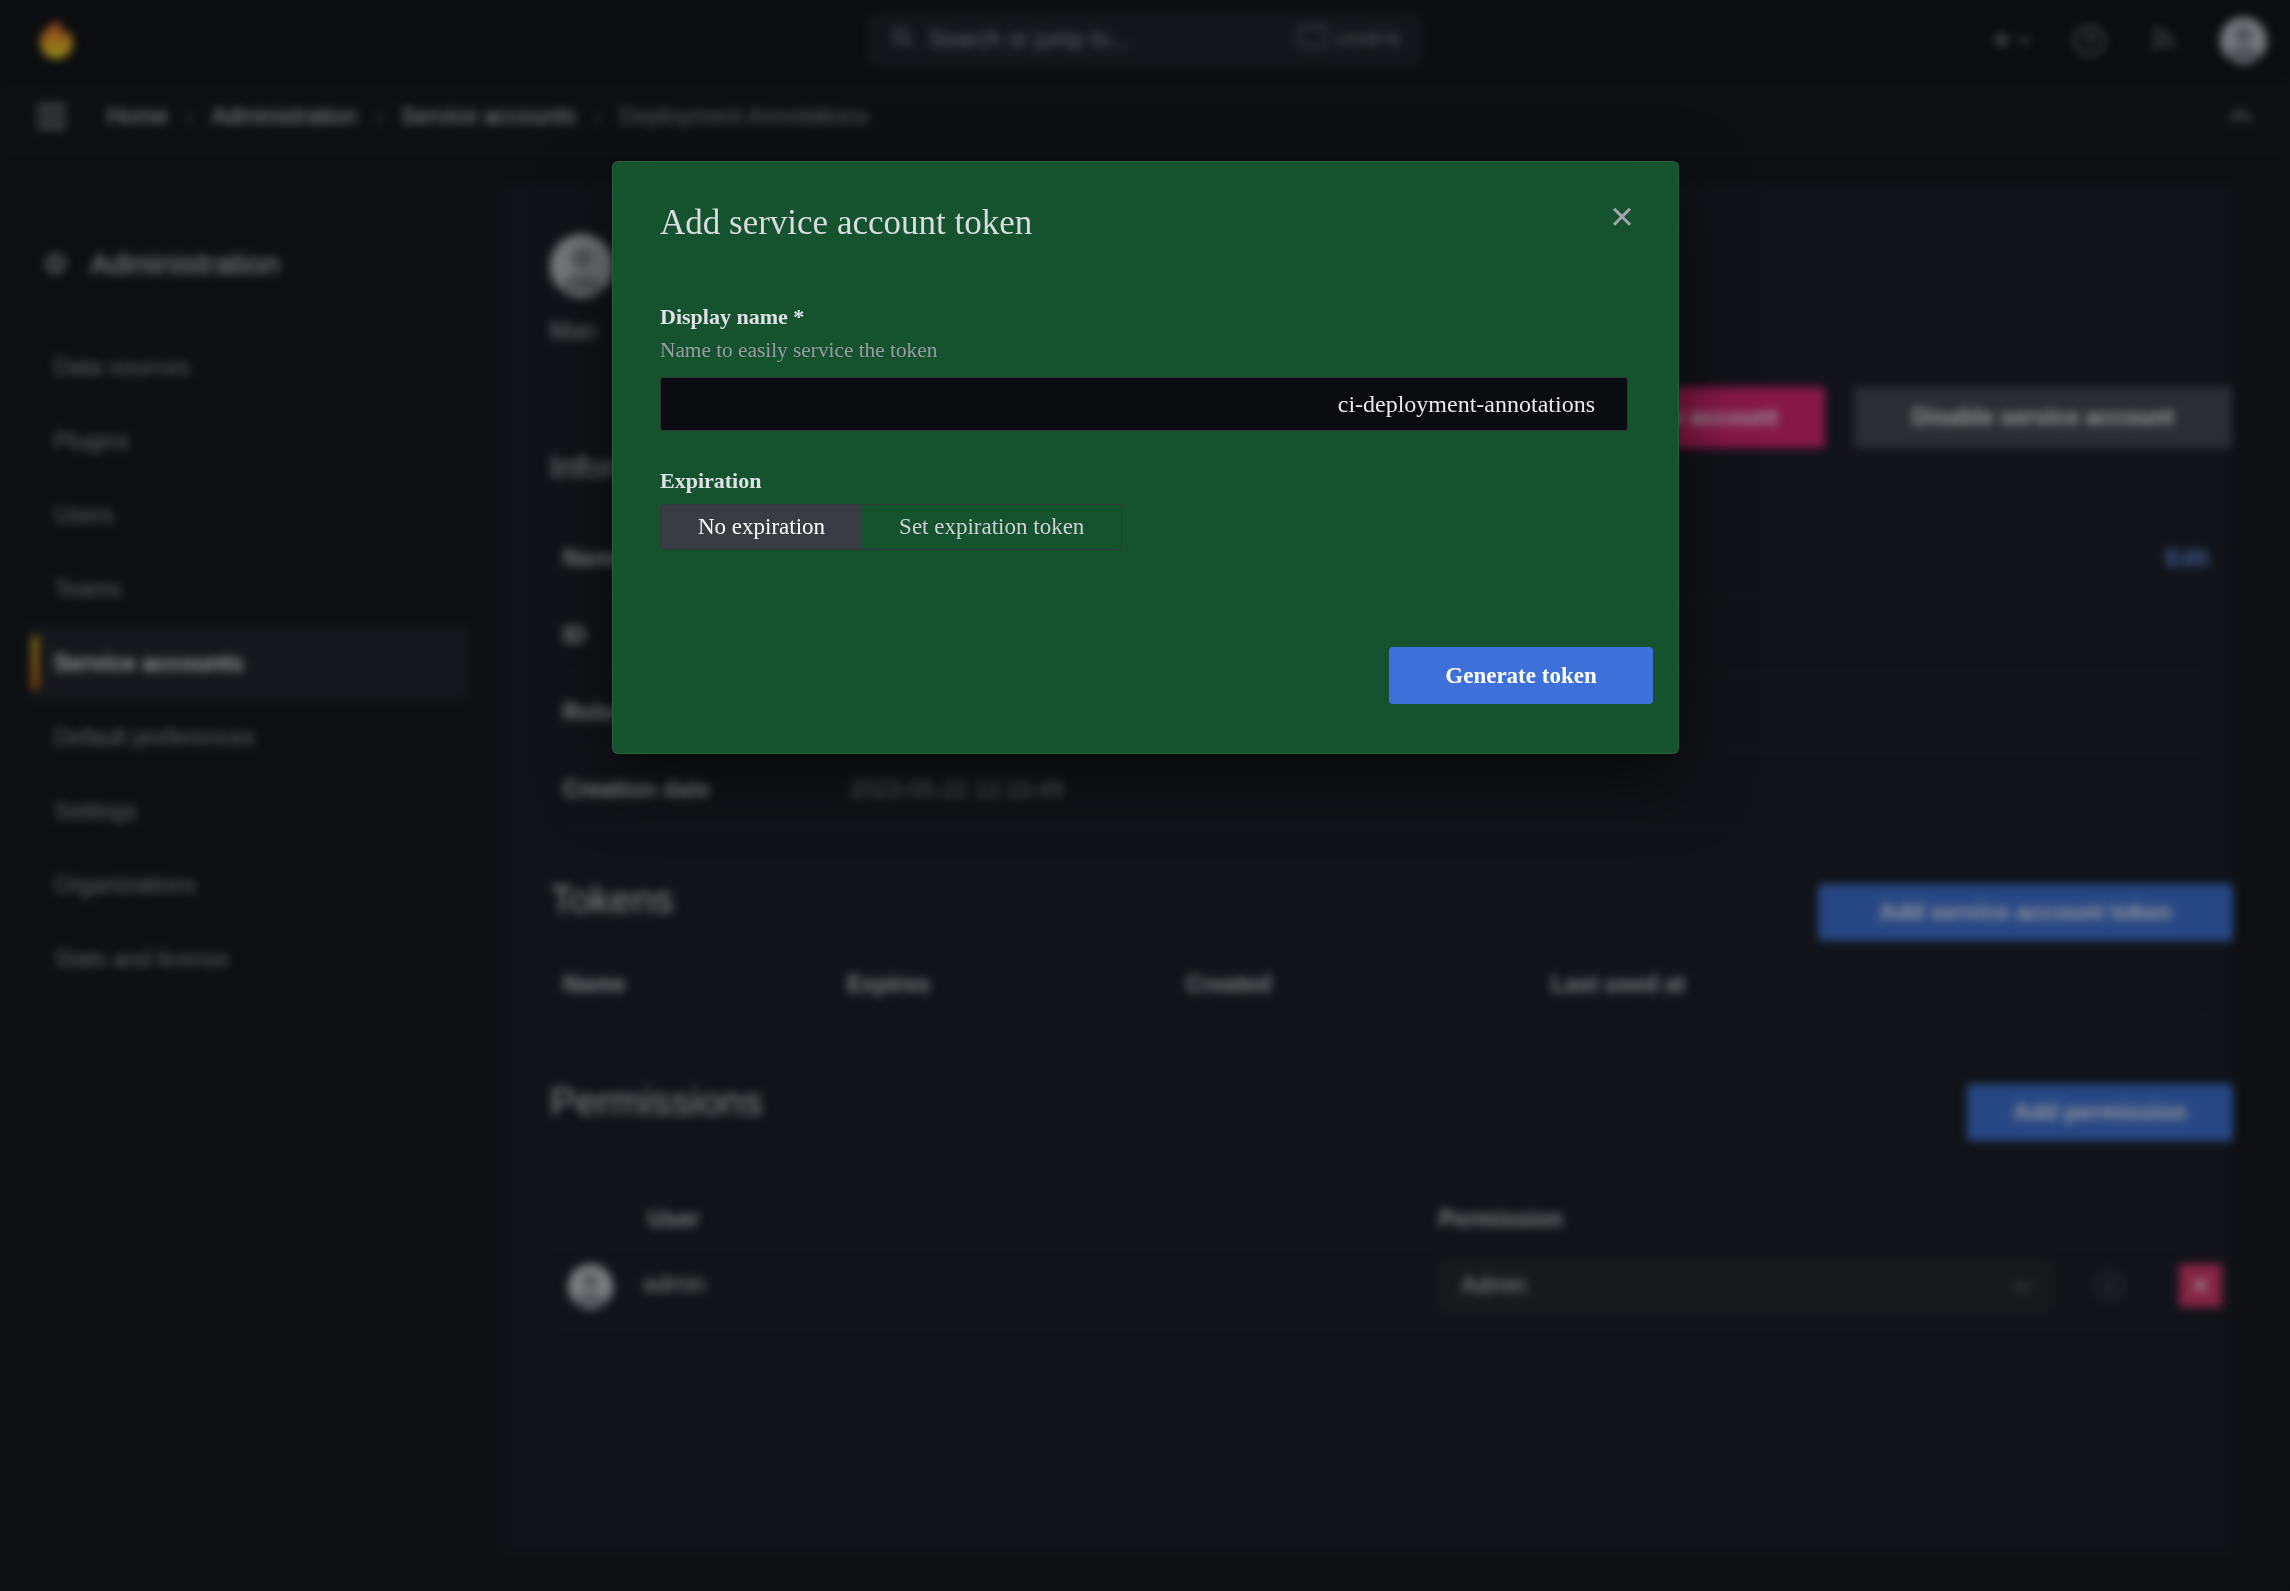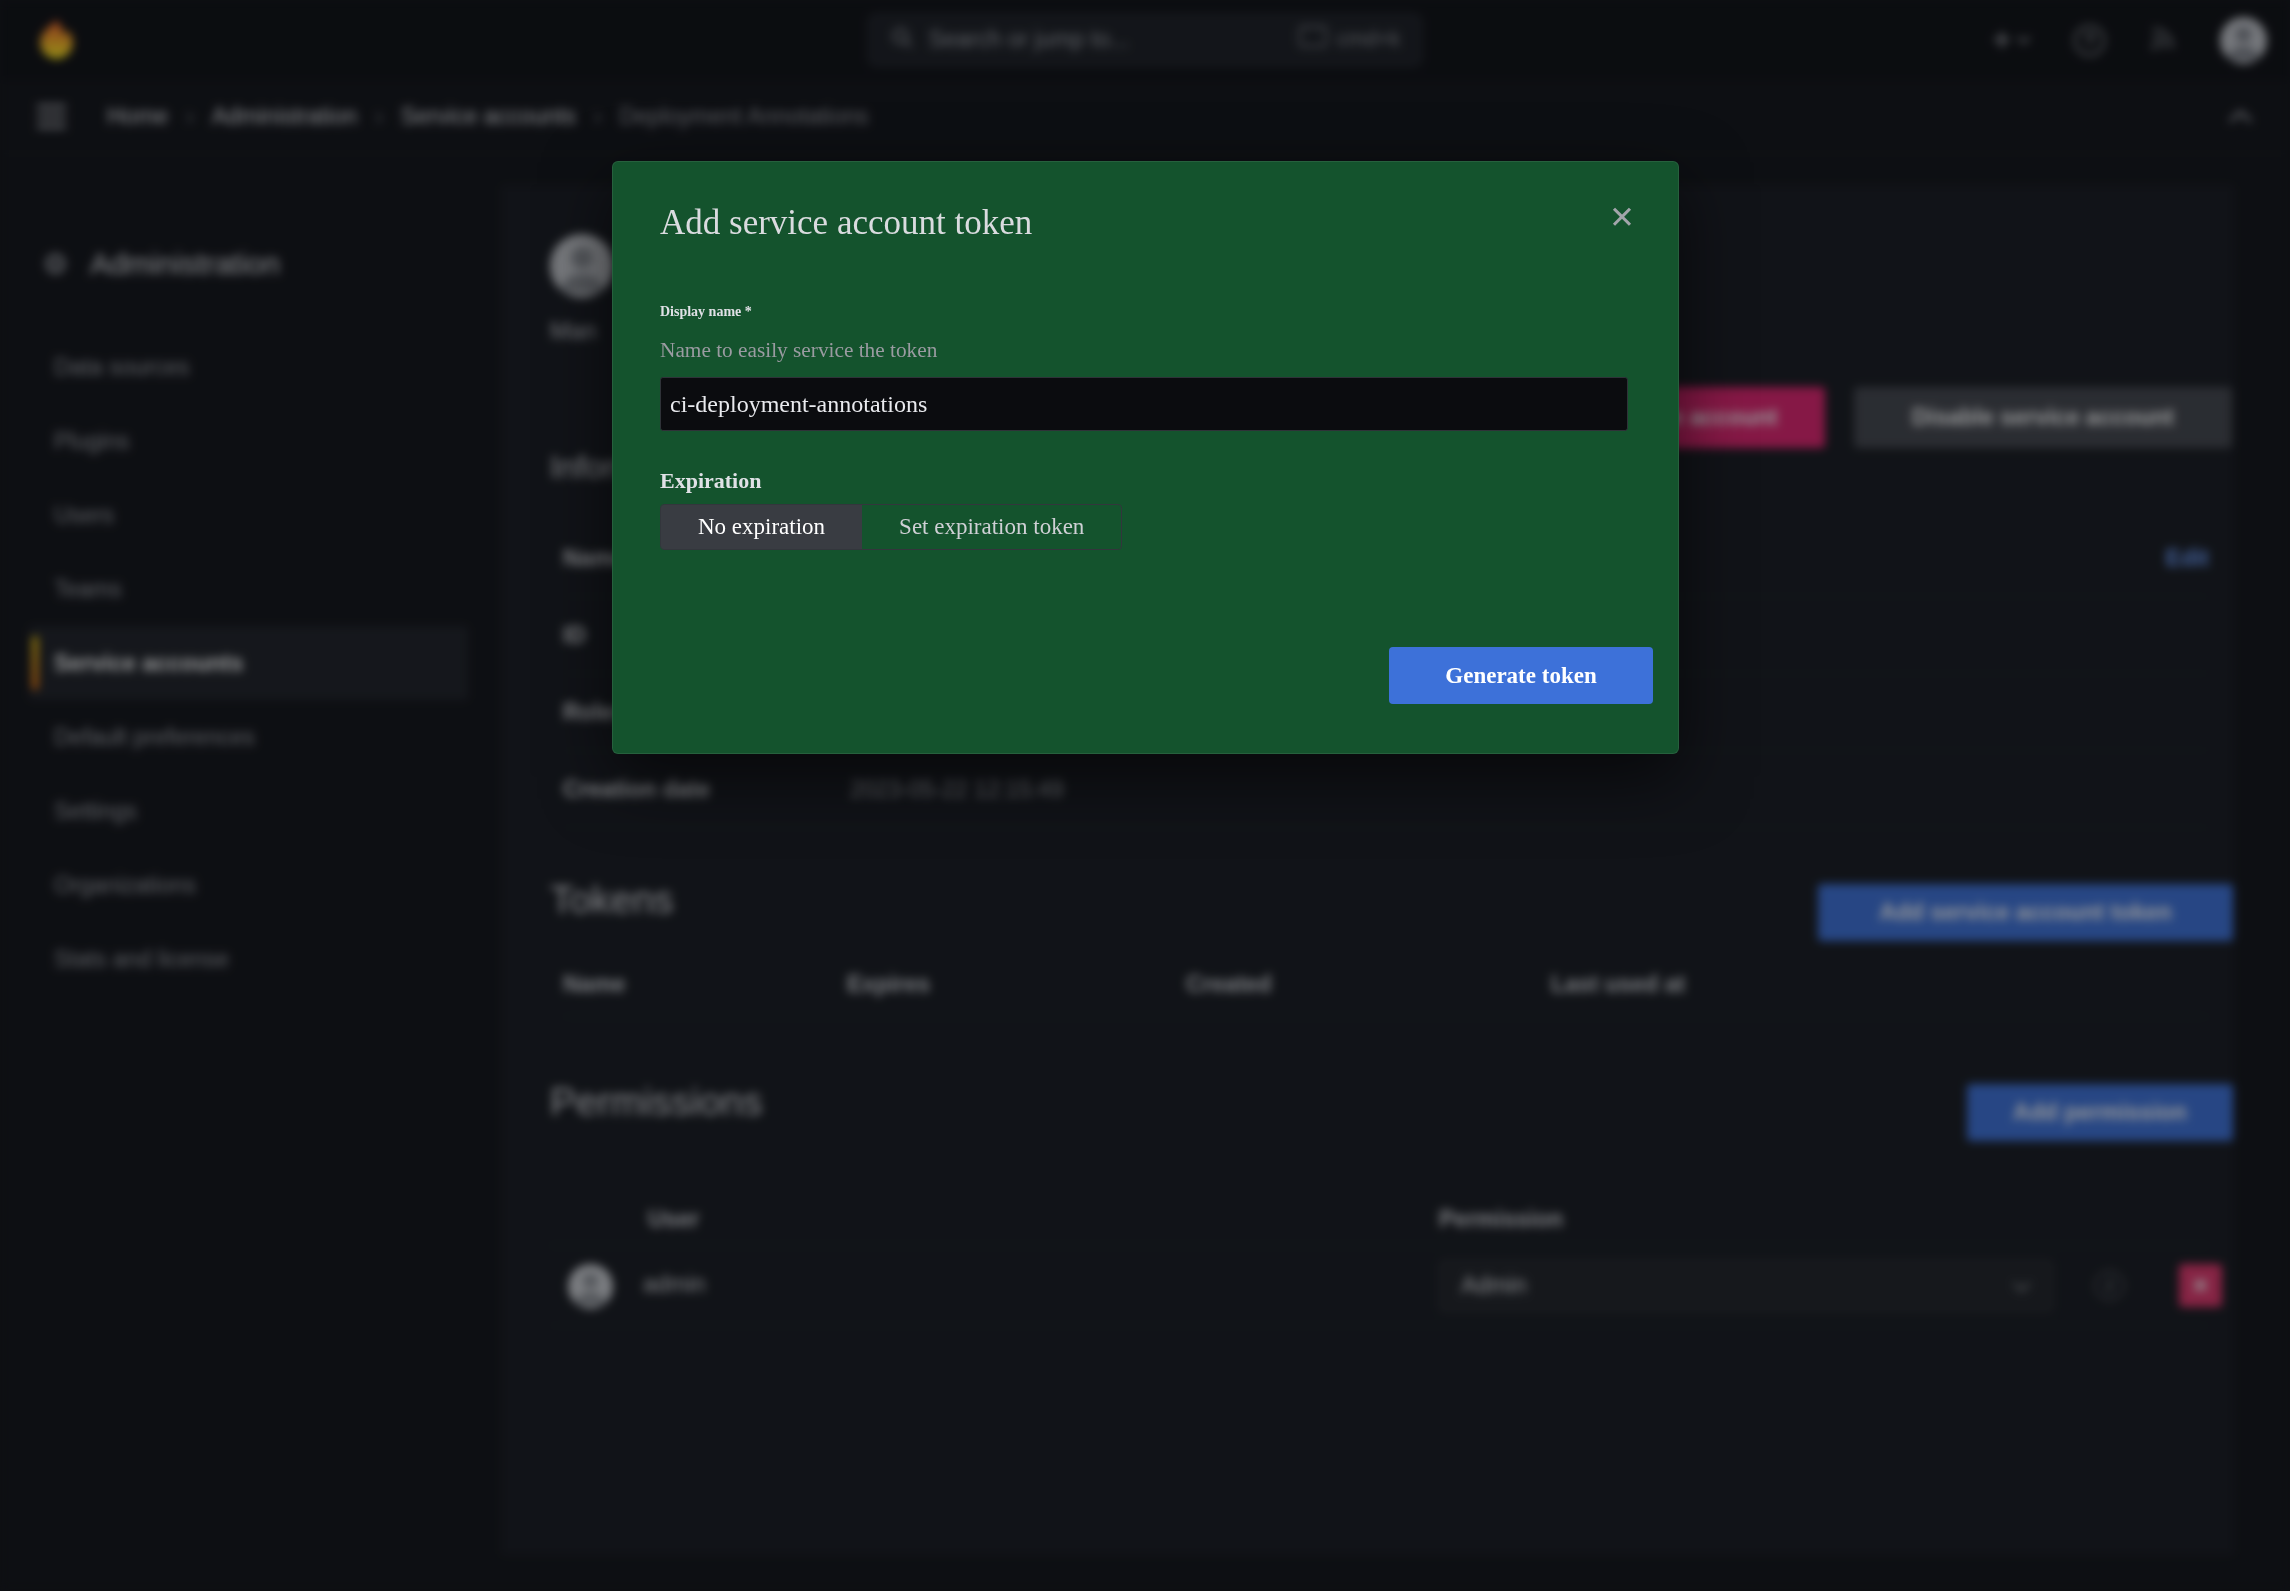--- a/index.html
+++ b/index.html
@@ -90,25 +90,25 @@
 
   
   .overlay { position:absolute; inset:0; background:rgba(10,11,15,0.42); }
 
   
   .modal { position:absolute; left:612px; top:161px; width:1067px; height:593px; background:#14532d;
     border:1px solid rgba(255,255,255,0.08); border-radius:6px; box-shadow:0 23px 68px rgba(0,0,0,0.6);font-family:Liberation Serif, serif; }
   .m-title { position:absolute; left:47px; top:41px; font-size:35px; font-weight:400; color:#dadbdf; }
   .m-close { position:absolute; right:43px; top:37px; font-size:31px; color:#a3a5ab; cursor:pointer;
     background:none; border:none; font-family:inherit; }
-  .m-label { position:absolute; left:47px; top:142px; font-size:14px; font-weight:700; color:#e0e1e6; }
+  .m-label { position:absolute; left:47px; top:142px; font-size:22px; font-weight:700; color:#e0e1e6; }
   .m-help { position:absolute; left:47px; top:176px; font-size:21.3px; color:#9a9ba1; }
   .m-input { position:absolute; left:47px; top:215px; width:968px; height:54px; background:#0b0c0f;
-    border:1px solid #2f3238; border-radius:2.9px; padding:0 9px; font-size:24px; color:#e9eaee;
-    font-family:inherit; }
+    border:1px solid #2f3238; border-radius:2.9px; padding:0 32px; font-size:24px; color:#e9eaee;
+    font-family:inherit;text-align:right; }
   .m-exp-label { position:absolute; left:47px; top:306px; font-size:22px; font-weight:700; color:#e0e1e6; }
   .m-radio { position:absolute; left:47px; top:342px; height:46px; display:inline-flex; align-items:stretch;
     border:1px solid #33363c; border-radius:3.9px; overflow:hidden; }
   .m-radio .opt { display:flex; align-items:center; padding:0 37px; font-size:23px; color:#cfd0d5; cursor:pointer; }
   .m-radio .opt.selected { background:#393c42; color:#ffffff; font-weight:500; }
   .m-generate { position:absolute; left:752px; top:485px; width:264px; height:57px; background:#3d71d9;
     font-size:23px; }
 </style>
 </head>
 <body>

